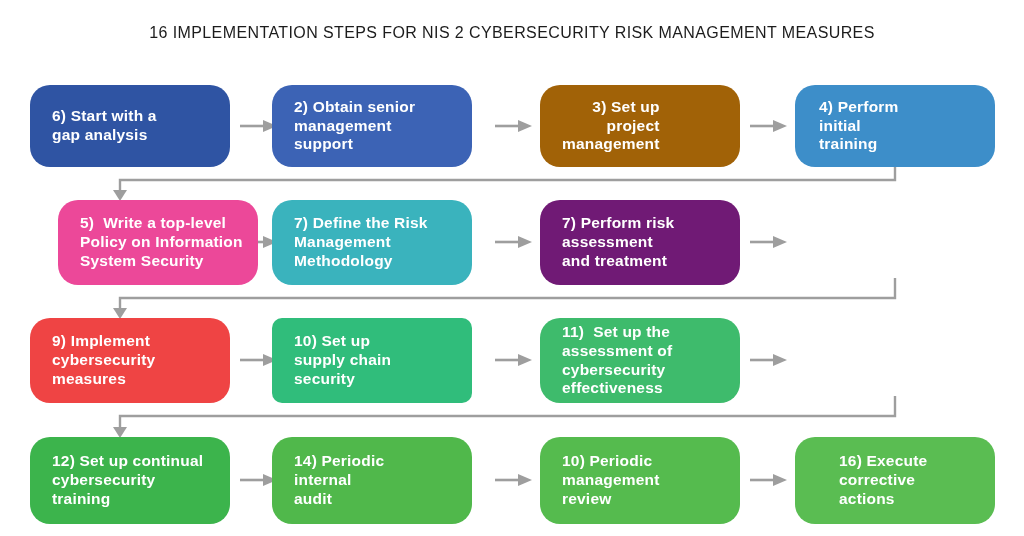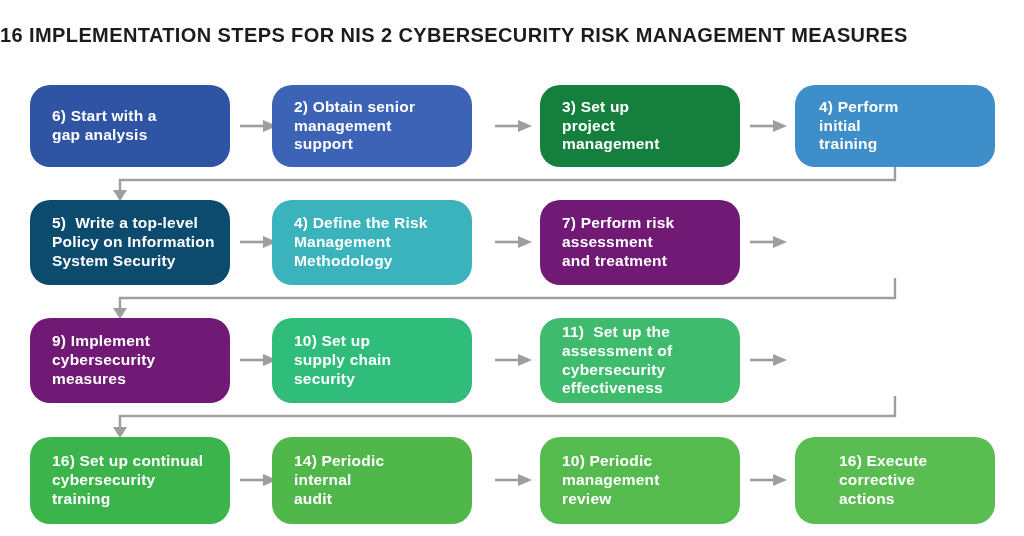--- a/index.html
+++ b/index.html
@@ -6,23 +6,23 @@
   #canvas{
     position:relative;
     width:1024px;height:536px;
     background:#ffffff;
     overflow:hidden;
     font-family:"Liberation Sans", sans-serif;
   }
   .title{
     position:absolute;
     top:24px;left:0;right:0;
-    text-align:left;
-    font-size:20px;
-    font-weight:700;
+    text-align:center;
+    font-size:16px;
+    font-weight:400;
     letter-spacing:.4px;
     color:#1c1c1c;
   }
   .box{
     position:absolute;
     width:200px;
     border-radius:20px;
     color:#ffffff;
     font-size:15.5px;
     font-weight:700;
@@ -110,49 +110,49 @@
         <polygon points="113,427 127,427 120,438" fill="currentColor"></polygon>
       </g>
     </svg>
   </div>
 
   <div class="box r1 c1" style="background: rgb(47, 84, 163);">6) Start with a
 gap analysis</div>
   <div class="box r1 c2" style="background: rgb(60, 99, 181);">2) Obtain senior
 management
 support</div>
-  <div class="box r1 c3" style="background: #15803d;">3) Set up
+  <div class="box r1 c3" style="background: #a16207; text-align: right;">3) Set up
 project
 management</div>
   <div class="box r1 c4" style="background: rgb(61, 142, 201); padding-left: 24px;">4) Perform
 initial
 training</div>
 
-  <div class="box r2 c1" style="background: #0c4a6e;">5)  Write a top-level
+  <div class="box r2 c1" style="background: #ec4899; margin-left: 28px;">5)  Write a top-level
 Policy on Information
 System Security</div>
-  <div class="box r2 c2" style="background: rgb(58, 179, 189);">4) Define the Risk
+  <div class="box r2 c2" style="background: rgb(58, 179, 189);">7) Define the Risk
 Management
 Methodology</div>
   <div class="box r2 c3" style="background: #701a75;">7) Perform risk
 assessment
 and treatment</div>
 
-  <div class="box r3 c1" style="background: #701a75;">9) Implement
+  <div class="box r3 c1" style="background: #ef4444;">9) Implement
 cybersecurity
 measures</div>
-  <div class="box r3 c2" style="background: rgb(48, 189, 123);">10) Set up
+  <div class="box r3 c2" style="background: rgb(48, 189, 123); border-radius: 10px;">10) Set up
 supply chain
 security</div>
   <div class="box r3 c3" style="background: rgb(62, 187, 108);">11)  Set up the
 assessment of
 cybersecurity
 effectiveness</div>
 
-  <div class="box r4 c1" style="background: rgb(60, 180, 76);">16) Set up continual
+  <div class="box r4 c1" style="background: rgb(60, 180, 76);">12) Set up continual
 cybersecurity
 training</div>
   <div class="box r4 c2" style="background: rgb(80, 184, 75);">14) Periodic
 internal
 audit</div>
   <div class="box r4 c3" style="background: rgb(85, 187, 78);">10) Periodic
 management
 review</div>
   <div class="box r4 c4" style="background: rgb(90, 189, 82); padding-left: 44px;">16) Execute
 corrective

